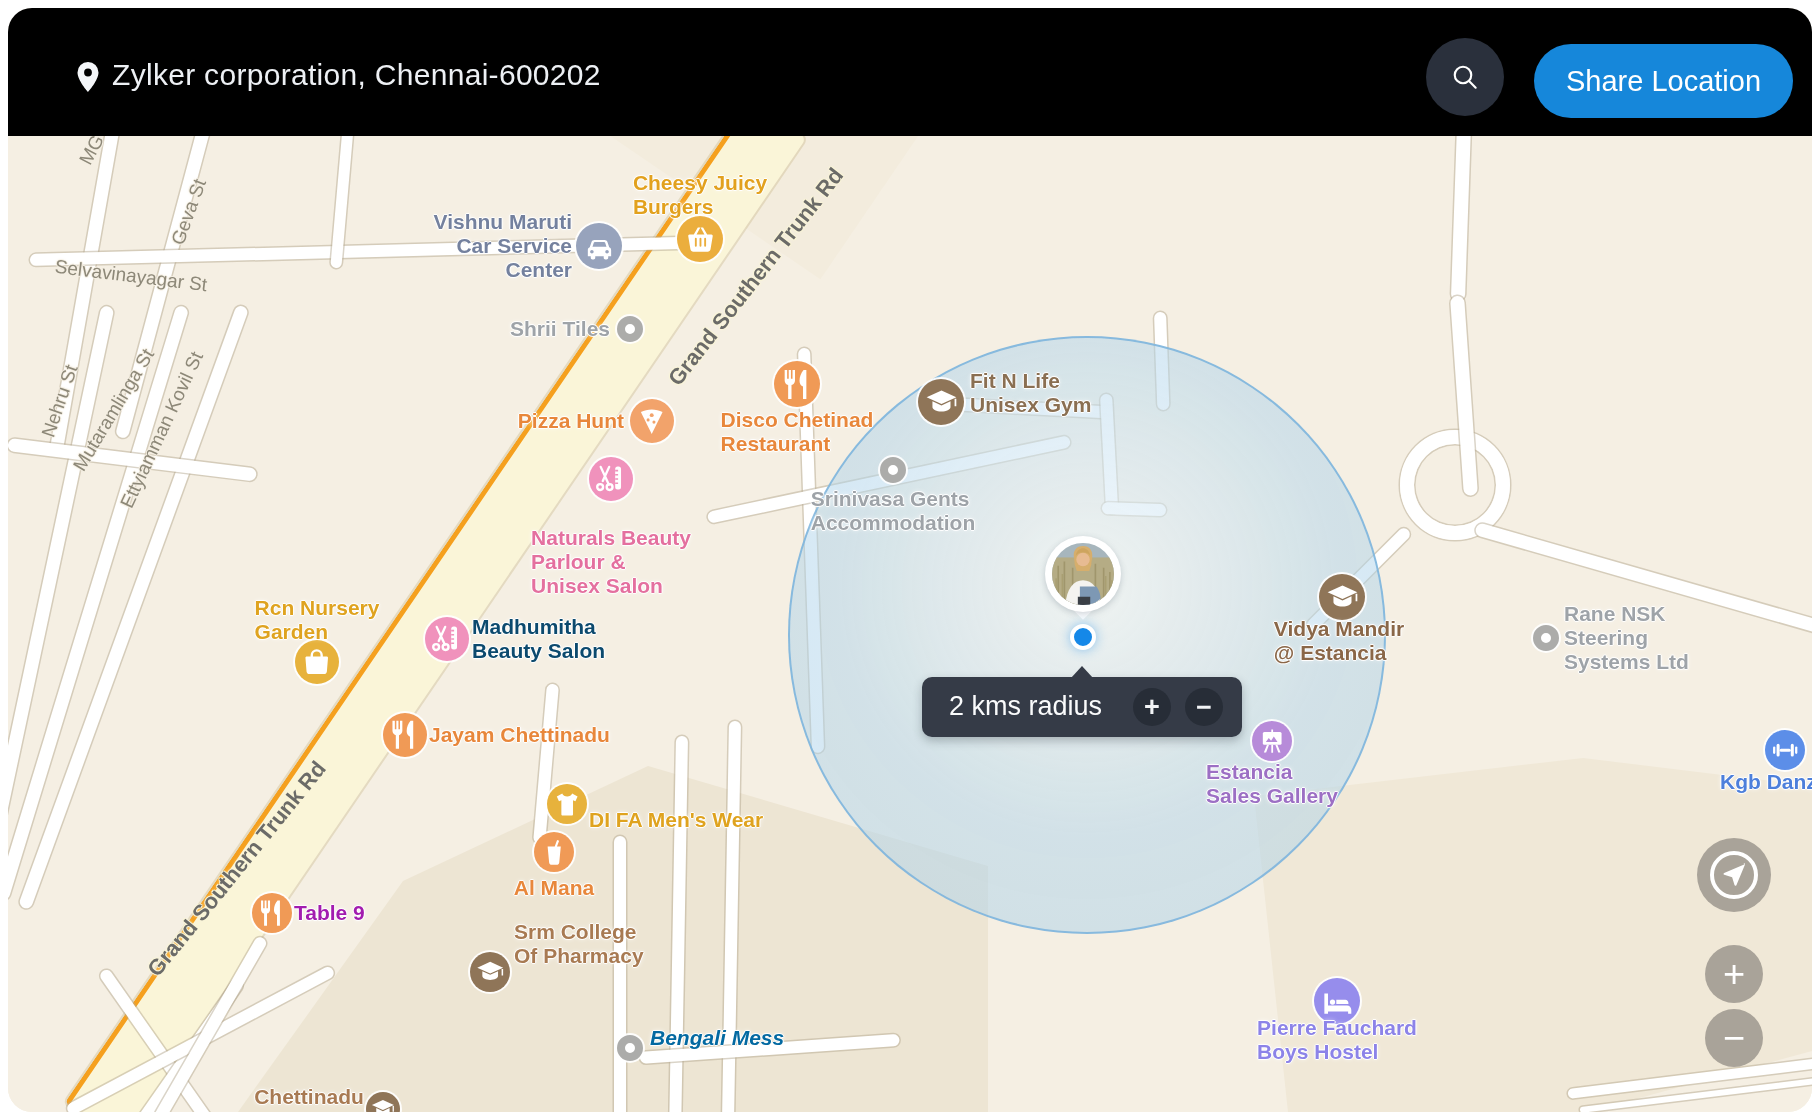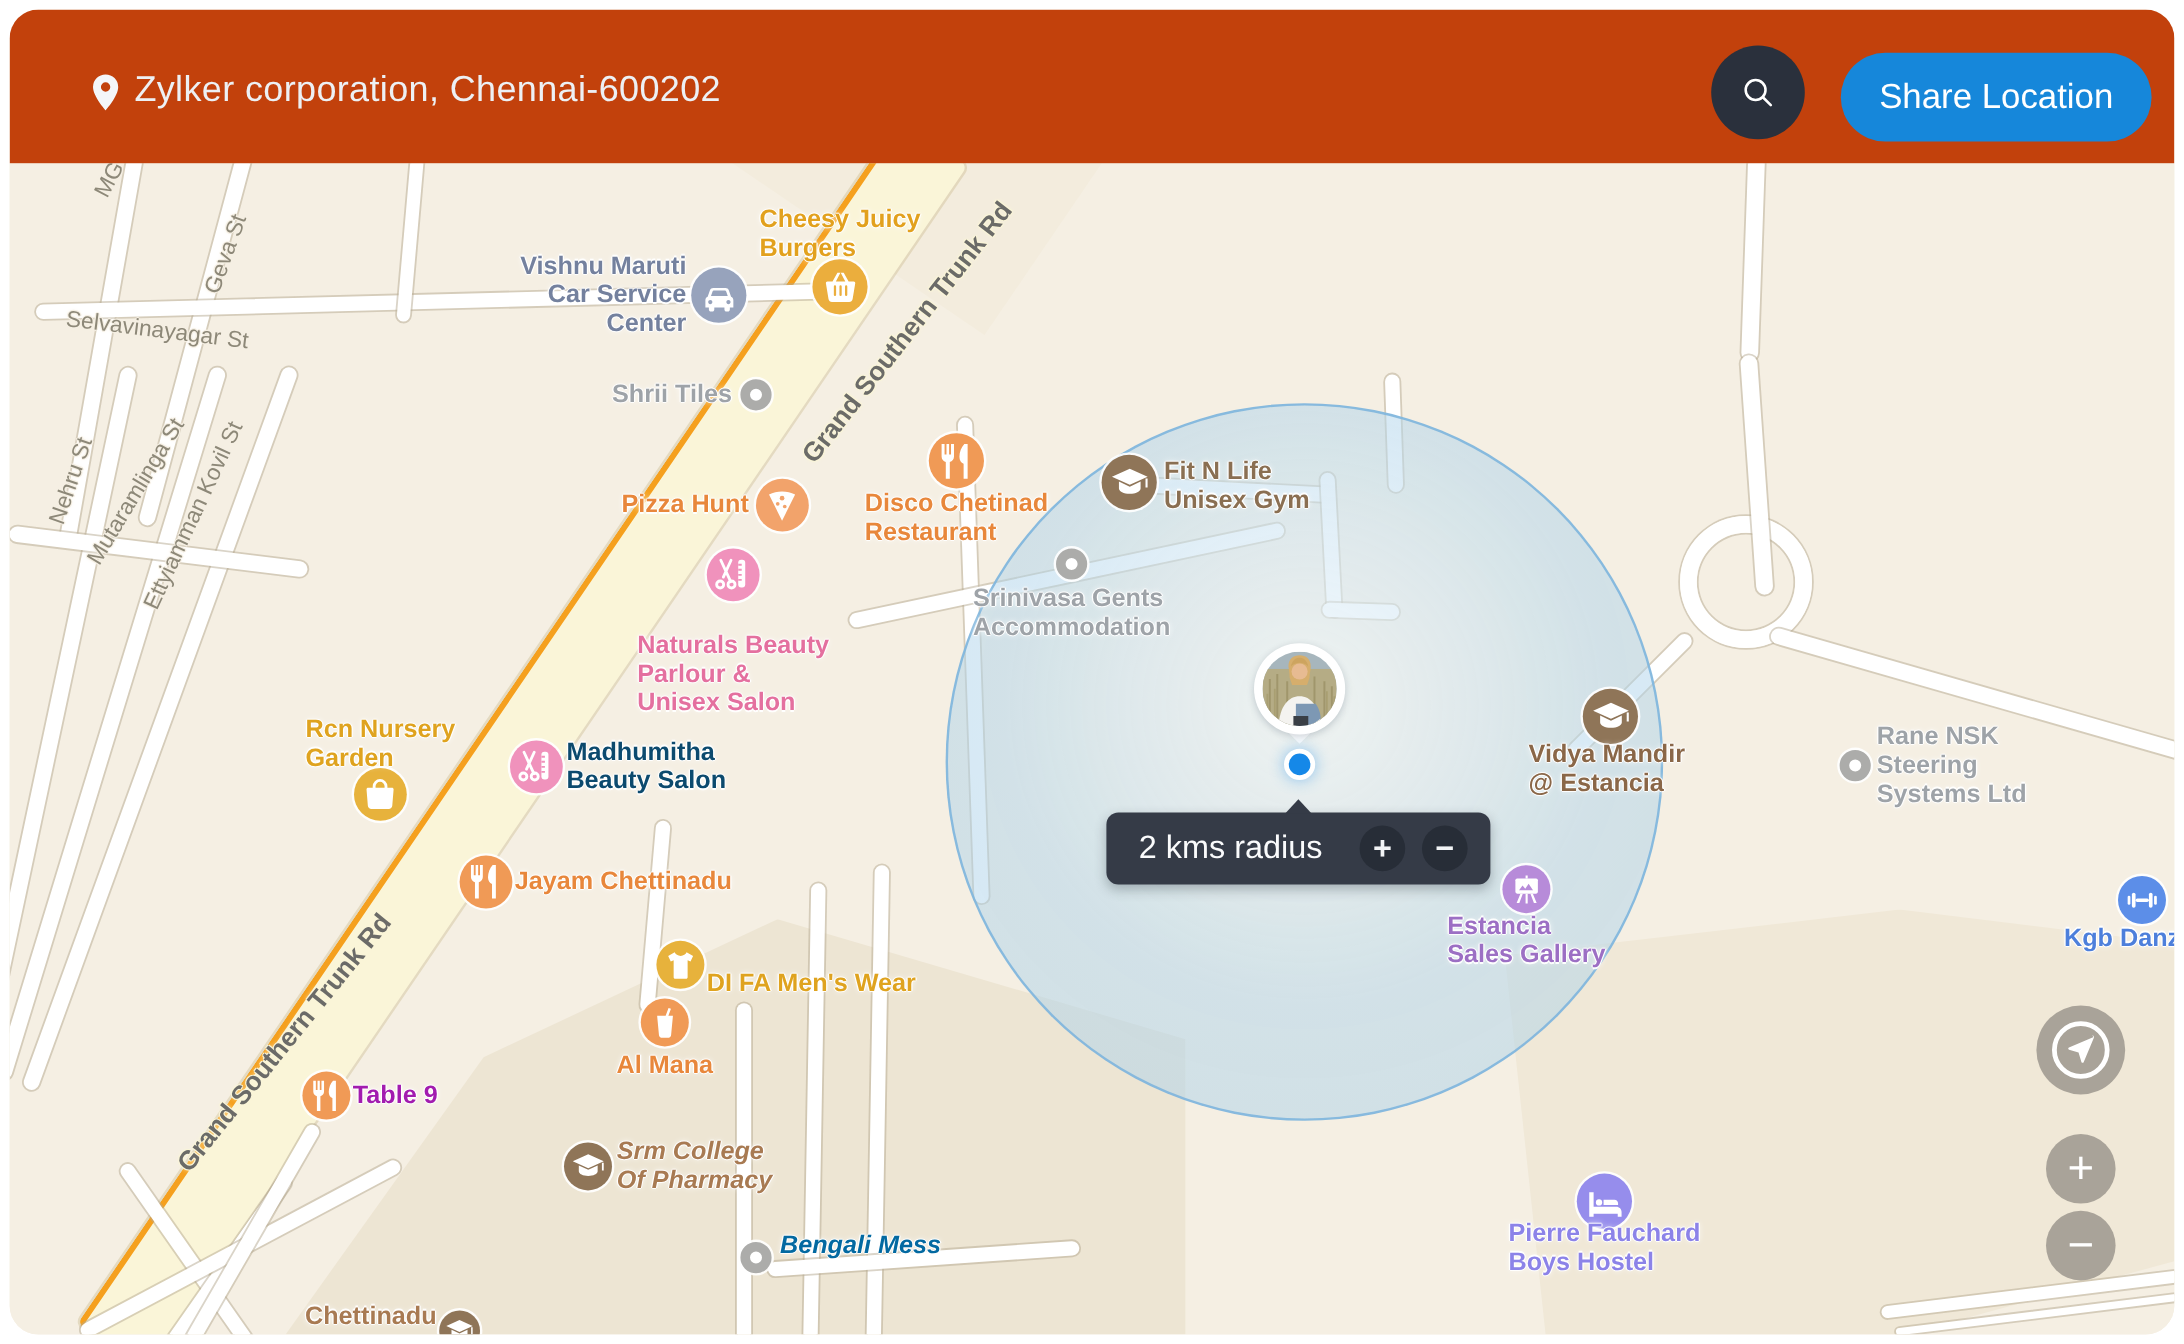--- a/index.html
+++ b/index.html
@@ -1,20 +1,20 @@
 <!DOCTYPE html>
 <html><head>
 <meta charset="utf-8">
 <style>
   html,body{margin:0;padding:0;background:#fff;width:1820px;height:1120px;overflow:hidden;
     font-family:"Liberation Sans",sans-serif;}
   .card{position:absolute;left:8px;top:8px;width:1804px;height:1104px;border-radius:24px;
     overflow:hidden;background:#F5EFE3;}
   
-  .header{position:absolute;left:0;top:0;width:100%;height:128px;background:#c2410c;z-index:20;}
+  .header{position:absolute;left:0;top:0;width:100%;height:128px;background:#000000;z-index:20;}
   .hdr-pin{position:absolute;left:62px;top:51px;width:36px;height:36px;}
   .hdr-title{position:absolute;left:104px;top:50px;font-size:30px;color:#EDF0F4;letter-spacing:.3px;}
   .search-btn{position:absolute;left:1418px;top:30px;width:78px;height:78px;border-radius:50%;
     background:#2A303C;cursor:pointer;}
   .search-btn svg{position:absolute;left:23px;top:23px;width:32px;height:32px;}
   .share-btn{position:absolute;left:1526px;top:36px;width:259px;height:74px;border-radius:37px;
     background:#1687DA;color:#fff;font-size:29px;display:flex;align-items:center;justify-content:center;
     cursor:pointer;}
   
   .map{position:absolute;left:0;top:128px;width:1804px;height:976px;background:#F5EFE3;overflow:hidden;}
@@ -182,21 +182,21 @@
       <div class="poi-label center" style="color: rgb(228, 112, 159); left: 603px; top: 398px; transform: translate(-50%, -50%); margin-top: 28px;">
         <div>Naturals Beauty</div>
         <div>Parlour &amp;</div>
         <div>Unisex Salon</div>
       </div>
       <div class="poi-icon" style="left: 910px; top: 243px; width: 46px; height: 46px; background: rgb(143, 117, 88);">
         <svg viewBox="0 0 24 24">
           <path fill="#fff" d="M12 3.8L1.8 8.4 12 13l10.2-4.6L12 3.8zM5.8 11.2v3.9c0 1.7 2.8 3.1 6.2 3.1s6.2-1.4 6.2-3.1v-3.9L12 14.1l-6.2-2.9zM21 9.4h1.2v5.2H21z"></path>
         </svg>
       </div>
-      <div class="poi-label left" style="color: rgb(138, 111, 82); left: 962px; top: 269px; transform: translateY(-50%);">
+      <div class="poi-label left" style="color: rgb(138, 111, 82); left: 962px; top: 257px; transform: translateY(-50%);">
         <div>Fit N Life</div>
         <div>Unisex Gym</div>
       </div>
       <div class="donut" style="left: 872px; top: 321px; width: 26px; height: 26px;"></div>
       <div class="poi-label center" style="color: rgb(158, 163, 168); left: 885px; top: 375px; transform: translate(-50%, -50%);">
         <div>Srinivasa Gents</div>
         <div>Accommodation</div>
       </div>
       <div class="poi-icon" style="left: 287px; top: 504px; width: 44px; height: 44px; background: rgb(231, 178, 60);">
         <svg viewBox="0 0 24 24">
@@ -252,21 +252,21 @@
         </svg>
       </div>
       <div class="poi-label left" style="color: #a21caf; left: 286px; top: 777px; transform: translateY(-50%);">
         <div>Table 9</div>
       </div>
       <div class="poi-icon" style="left: 462px; top: 816px; width: 40px; height: 40px; background: rgb(143, 117, 88);">
         <svg viewBox="0 0 24 24">
           <path fill="#fff" d="M12 3.8L1.8 8.4 12 13l10.2-4.6L12 3.8zM5.8 11.2v3.9c0 1.7 2.8 3.1 6.2 3.1s6.2-1.4 6.2-3.1v-3.9L12 14.1l-6.2-2.9zM21 9.4h1.2v5.2H21z"></path>
         </svg>
       </div>
-      <div class="poi-label left" style="color: rgb(168, 122, 82); left: 506px; top: 836px; transform: translateY(-50%); font-style: italic;">
+      <div class="poi-label left" style="color: rgb(168, 122, 82); left: 506px; top: 808px; transform: translateY(-50%);">
         <div>Srm College</div>
         <div>Of Pharmacy</div>
       </div>
       <div class="donut" style="left: 609px; top: 899px; width: 26px; height: 26px;"></div>
       <div class="poi-label left" style="color: #0369a1; left: 642px; top: 902px; transform: translateY(-50%); font-style: italic;">
         <div>Bengali Mess</div>
       </div>
       <div class="poi-label center" style="color: rgb(168, 122, 82); left: 301px; top: 961px; transform: translate(-50%, -50%);">
         <div>Chettinadu</div>
       </div>

